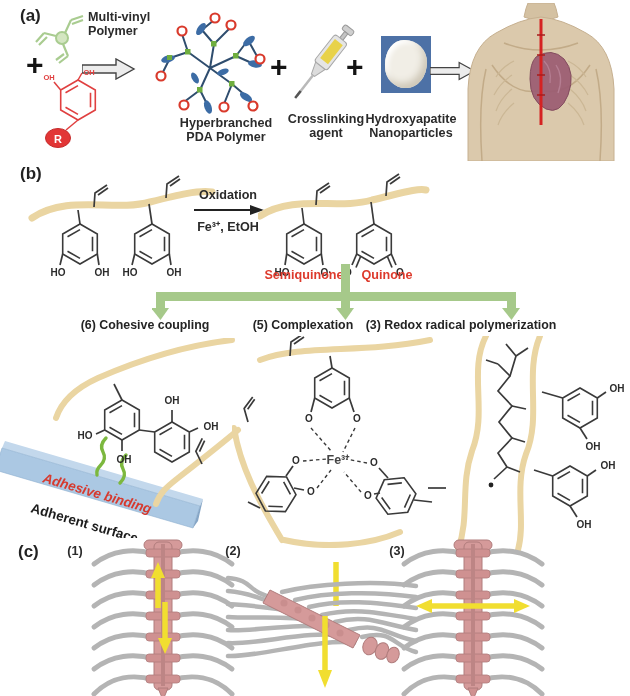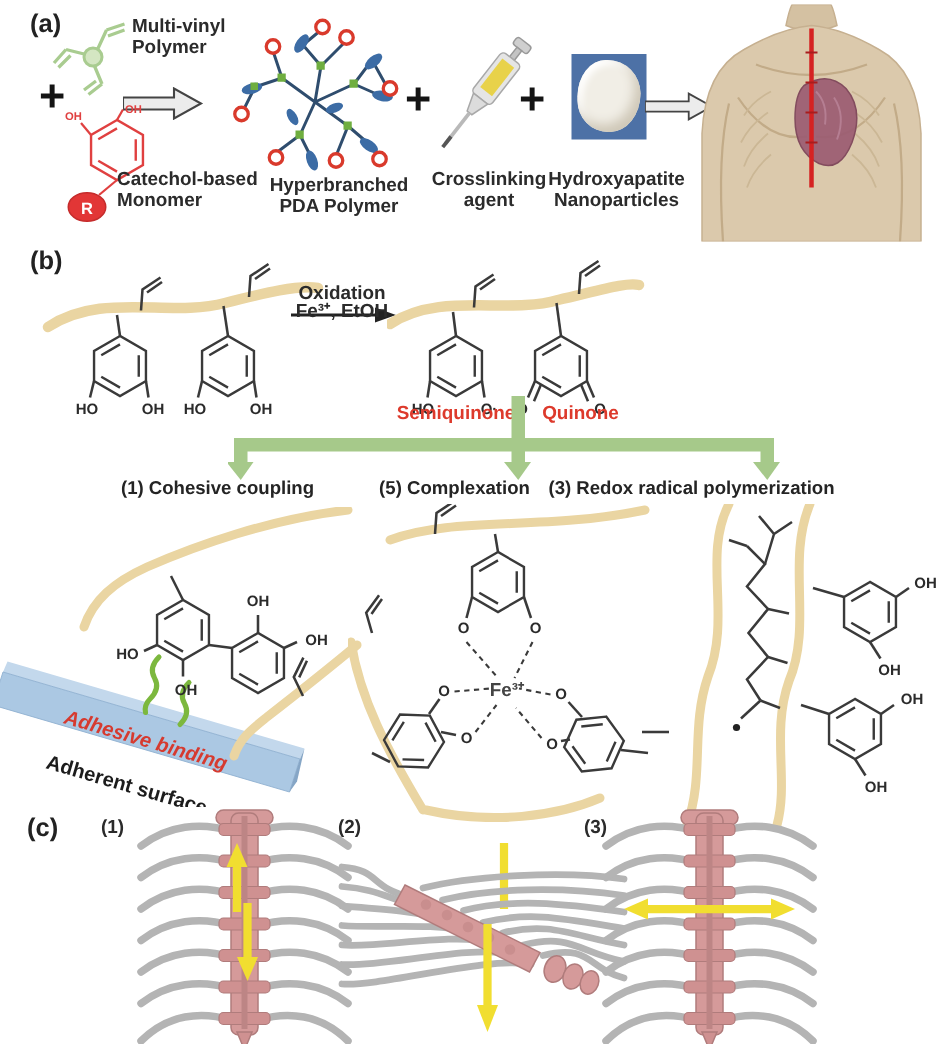--- a/index.html
+++ b/index.html
@@ -105,21 +105,20 @@
     <g stroke="#e04040" stroke-width="1.5">
       <line x1="24.7" y1="20" x2="18" y2="12"></line>
         <line x1="42" y1="10" x2="46" y2="3"></line>
       <line x1="42" y1="50" x2="30" y2="60"></line>
     </g>
     <text class="atom-red" x="13" y="10">OH</text>
     <text class="atom-red" x="53" y="5">OH</text>
     <ellipse cx="22" cy="68" rx="12.5" ry="9.5" fill="#e23636" stroke="#c52c2c"></ellipse>
     <text x="22" y="72.5" text-anchor="middle" fill="#fff" font-size="11" font-weight="700">R</text>
   </svg>
-  <div class="abs lbl lbl-left" style="left:78px;top:112px;width:100px">Catechol-based Monomer</div>
 
   <svg class="abs" style="left:148px;top:12px" width="125" height="108" viewBox="0 0 125 108">
     <g stroke="#2f4d6e" stroke-width="2" fill="none">
       <path d="M62,56 L40,40 M40,40 L22,46 M40,40 L34,22 M62,56 L52,78 M52,78 L36,90 M52,78 L60,94
                M62,56 L88,44 M88,44 L100,28 M88,44 L106,52 M62,56 L66,32 M66,32 L54,18 M66,32 L82,16
                M62,56 L84,72 M84,72 L98,84 M84,72 L76,92 M22,46 L14,62 M100,28 L110,46 M98,84 L104,92 M54,18 L66,8"></path>
     </g>
     <g fill="#3c6ca5">
       <ellipse cx="20" cy="47" rx="7" ry="3.5" transform="rotate(-15 20 47)"></ellipse>
       <ellipse cx="60" cy="95" rx="7" ry="3.5" transform="rotate(70 60 95)"></ellipse>
@@ -225,21 +224,21 @@
     <text class="atom" x="74" y="106">OH</text>
     <text class="atom" x="102" y="106">HO</text>
     <text class="atom" x="146" y="106">OH</text>
   </svg>
 
   <div class="abs lbl" style="left:192px;top:188px;width:72px">Oxidation</div>
   <svg class="abs" style="left:192px;top:204px" width="72" height="12" viewBox="0 0 72 12">
     <line x1="2" y1="6" x2="60" y2="6" stroke="#222" stroke-width="2"></line>
     <polygon points="58,1 72,6 58,11" fill="#222"></polygon>
   </svg>
-  <div class="abs lbl" style="left:190px;top:200px;width:76px">Fe³⁺, EtOH</div>
+  <div class="abs lbl" style="left:190px;top:220px;width:76px">Fe³⁺, EtOH</div>
 
   <svg class="abs" style="left:258px;top:170px" width="172" height="115" viewBox="0 0 172 115">
     <path class="chain" d="M2,46 C36,24 80,40 114,30 C144,23 160,18 168,20"></path>
     <g class="bline">
       <line x1="46" y1="54" x2="44" y2="38"></line>
         <line x1="116" y1="54" x2="113" y2="32"></line>
       <line x1="28.7" y1="84" x2="27" y2="95"></line>
         <line x1="63.3" y1="84" x2="65" y2="95"></line>
       <line x1="98.7" y1="84" x2="94" y2="95"></line>
         <line x1="102.6" y1="86.5" x2="98" y2="97.5"></line>
@@ -265,21 +264,21 @@
       <rect x="4" y="28" width="360" height="9"></rect>
       <rect x="4" y="36" width="9" height="9"></rect>
         <polygon points="-1,44 17,44 8.5,56"></polygon>
       <rect x="189" y="36" width="9" height="9"></rect>
         <polygon points="184,44 202,44 193.5,56"></polygon>
       <rect x="355" y="36" width="9" height="9"></rect>
         <polygon points="350,44 368,44 359.5,56"></polygon>
     </g>
   </svg>
 
-  <div class="abs pathway" style="left:80px;top:318px;width:130px">(1) Cohesive coupling</div>
+  <div class="abs pathway" style="left:80px;top:318px;width:130px">(6) Cohesive coupling</div>
   <div class="abs pathway" style="left:243px;top:318px;width:120px">(5) Complexation</div>
   <div class="abs pathway" style="left:352px;top:318px;width:218px">(3) Redox radical polymerization</div>
 
   <svg class="abs" style="left:0px;top:338px" width="247" height="200" viewBox="0 0 247 200">
     <polygon points="2,110 200,168 203,161 5,103" fill="#c3d8ec"></polygon>
     <polygon points="2,110 200,168 193,190 -5,132" fill="#abc8e3" stroke="#8fb0d0" stroke-width="0.6"></polygon>
     <polygon points="200,168 203,161 198,183 193,190" fill="#86a6c6"></polygon>
     <path class="chain6" d="M232,2 C180,8 130,26 98,40 C76,50 62,62 56,80"></path>
     <path class="chain6" d="M238,92 C214,112 196,126 178,140 C168,148 160,154 156,166"></path>
     <g class="bline">

